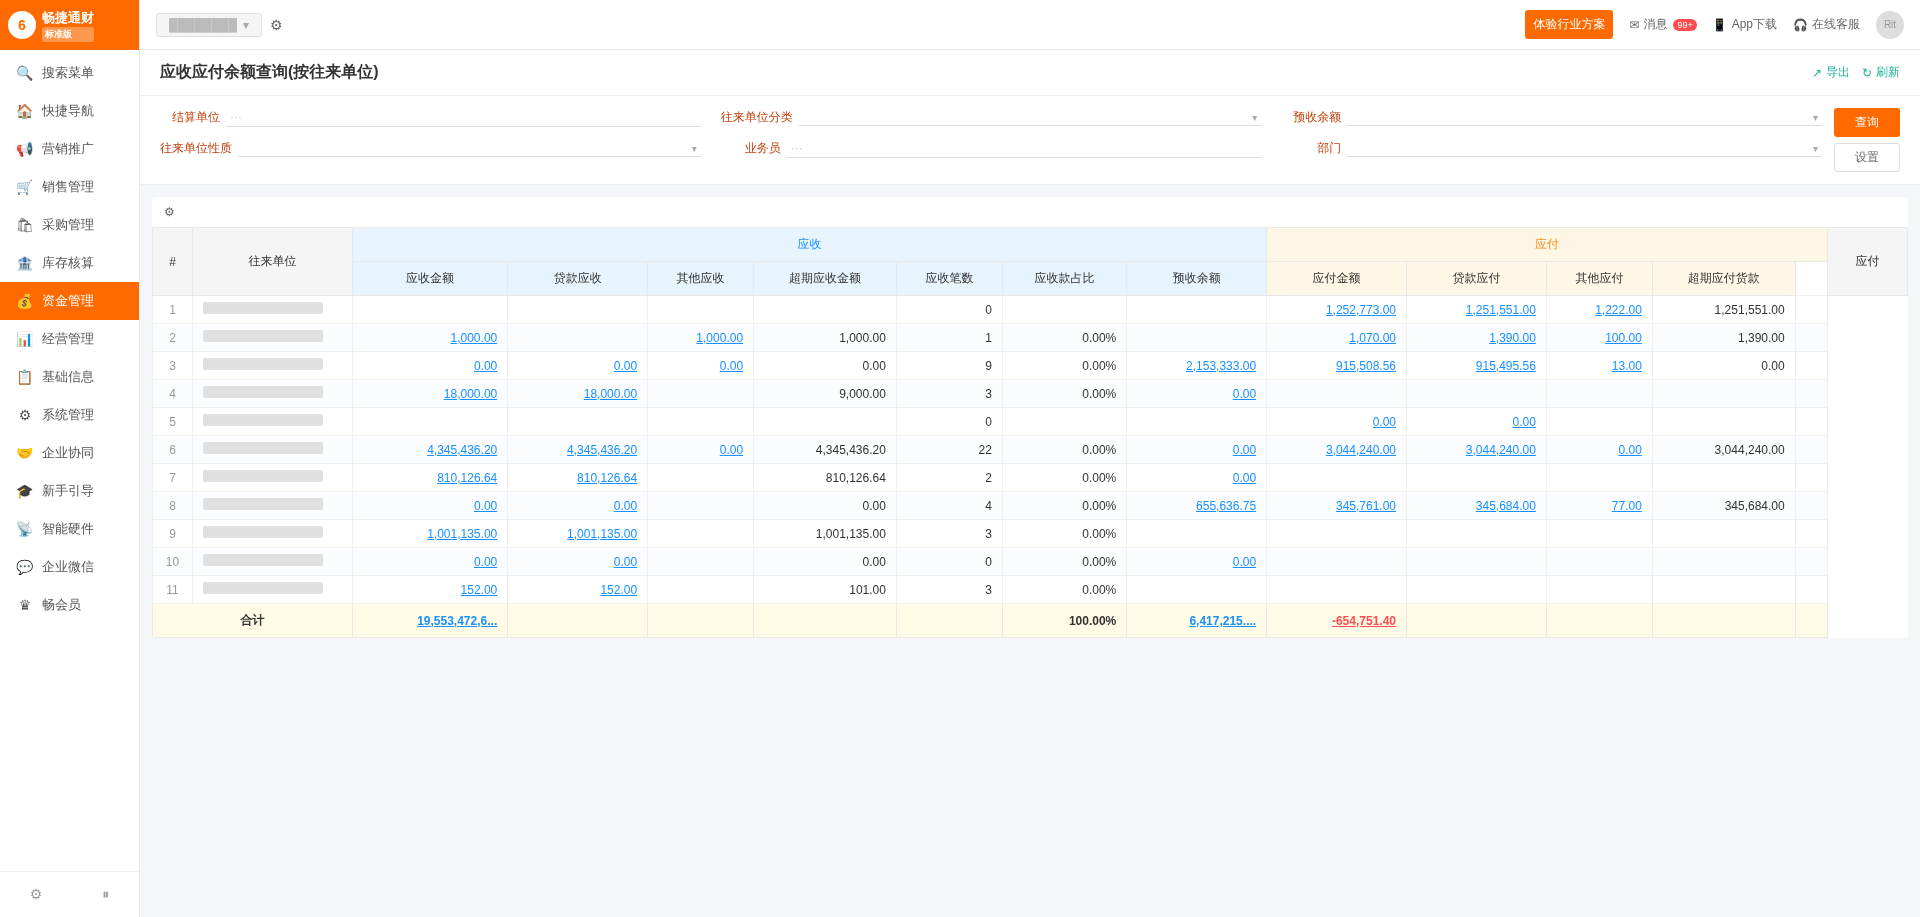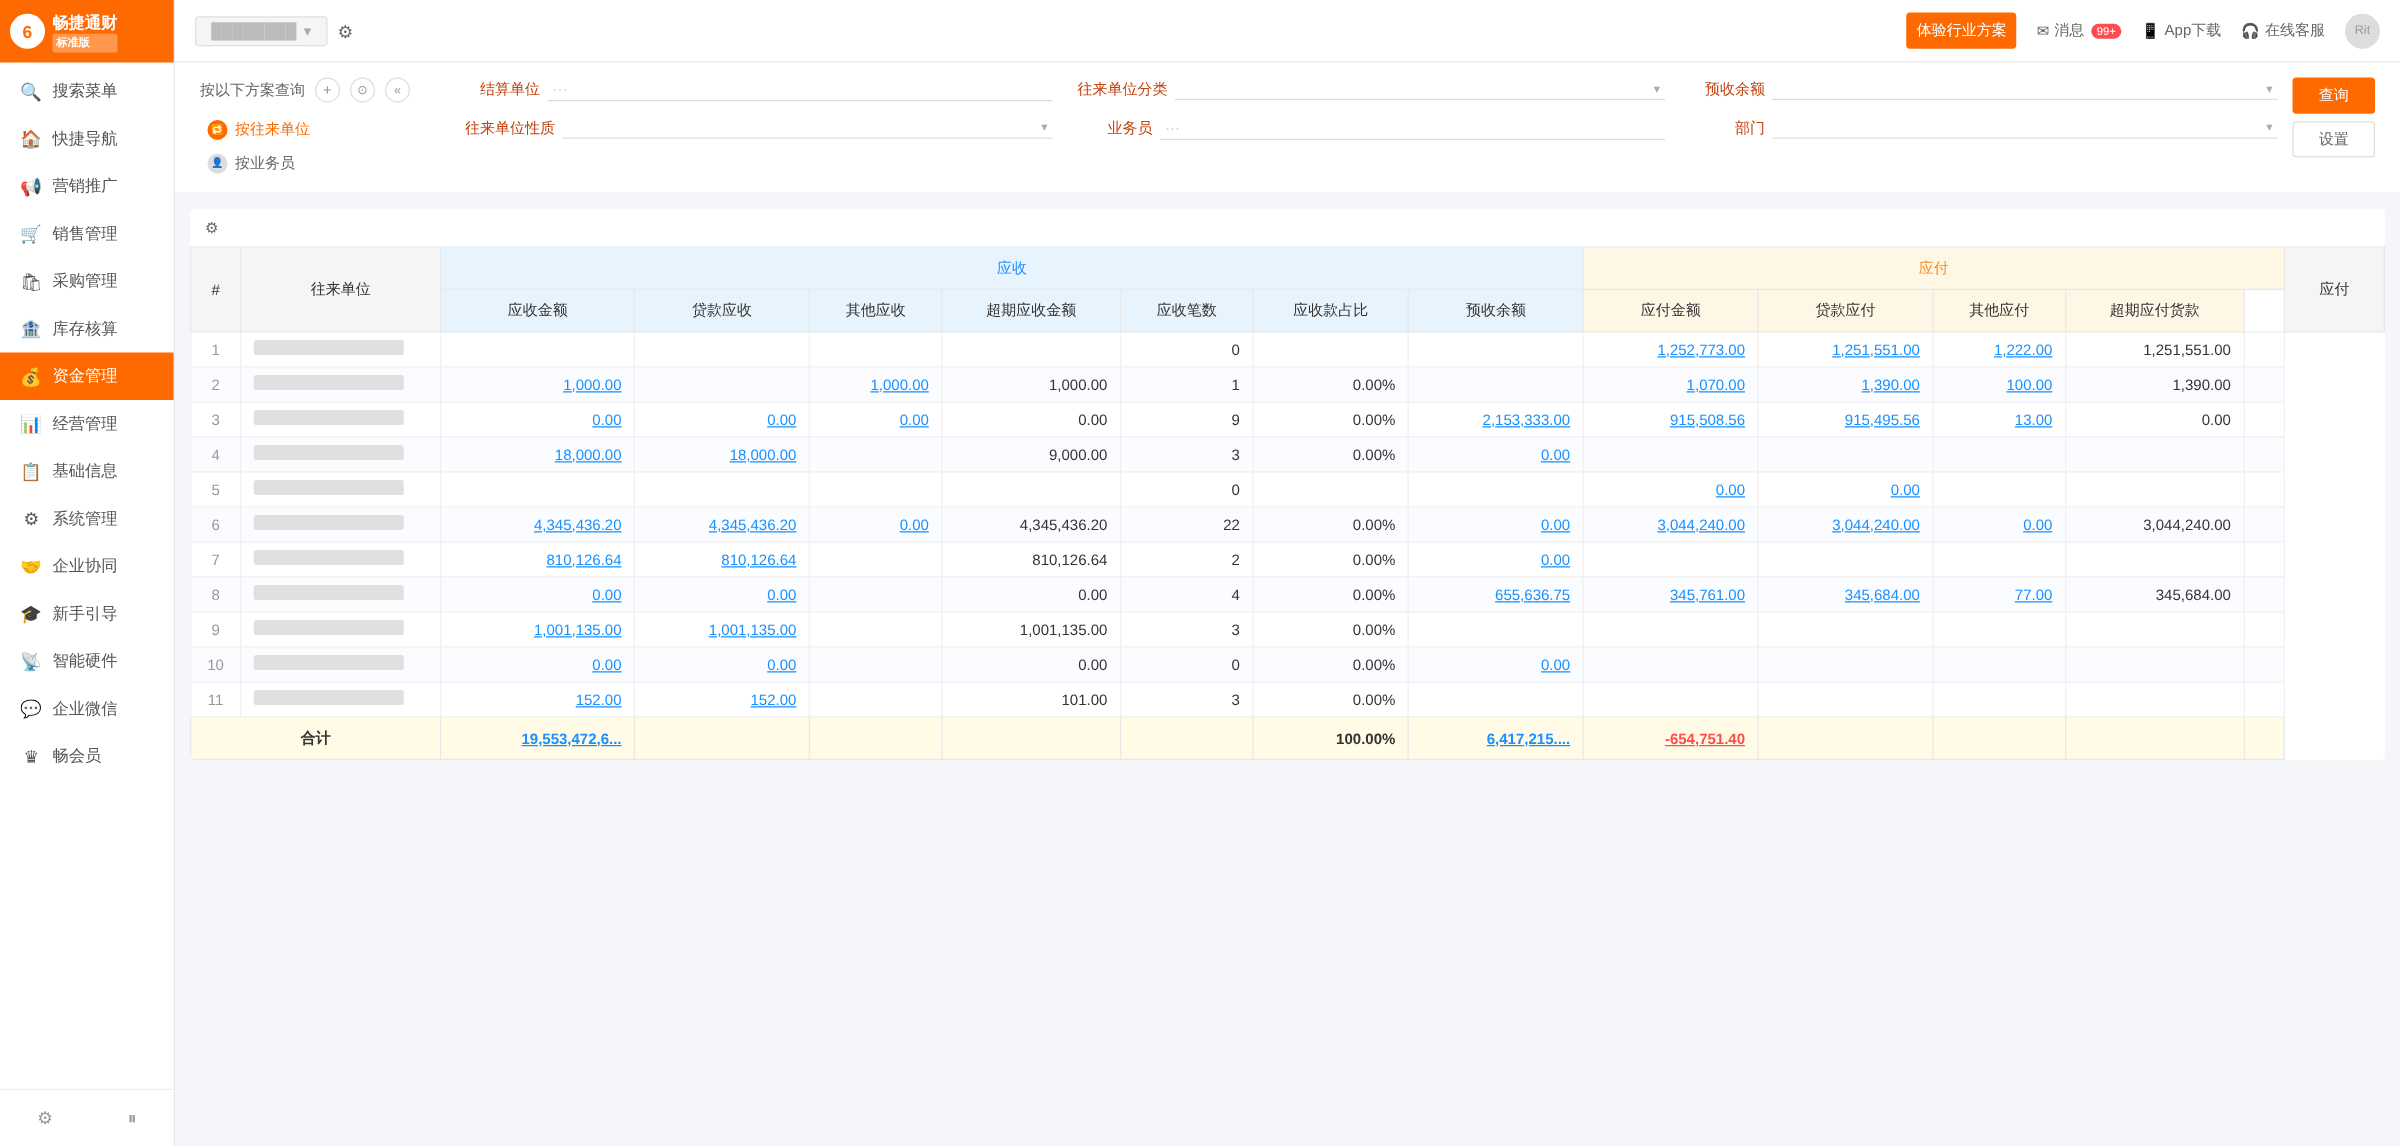--- a/index.html
+++ b/index.html
@@ -194,44 +194,37 @@
         </div>
         <div class="user-avatar" style="background:#ddd; display:flex; align-items:center; justify-content:center; font-size:10px; color:#999;">
           <span>Rit</span>
         </div>
       </div>
     </div>
 
 
     <div class="page-content">
 
+      <div class="page-header">
+        <span class="page-title">应收应付余额查询(按往来单位)</span>
+        <div class="page-header-actions">
+          <div class="header-action-btn">
+            <span>↗</span>
+            <span>导出</span>
+          </div>
+          <div class="header-action-btn">
+            <span>↻</span>
+            <span>刷新</span>
+          </div>
+        </div>
+      </div>
 
       <div class="query-section">
         <div style="display:flex; align-items:flex-start; gap:12px; position:relative;">
 
-          <div style="display:flex; flex-direction:column; gap:4px; min-width:200px;">
-            <div style="display:flex; align-items:center; gap:8px; margin-bottom:6px;">
-              <span style="color:#666; font-size:12px;">按以下方案查询</span>
-              <div class="query-add-btn">+</div>
-              <div class="query-add-btn" style="font-size:10px;">⊙</div>
-              <div class="query-add-btn" style="font-size:10px;">«</div>
-            </div>
-            <div class="query-method-item active">
-              <div class="query-method-icon">
-                <span style="color:#fff; font-size:8px;">🔁</span>
-              </div>
-              <span>按往来单位</span>
-            </div>
-            <div class="query-method-item">
-              <div style="width:16px; height:16px; border-radius:50%; background:#ddd; display:flex; align-items:center; justify-content:center;">
-                <span style="font-size:8px; color:#999;">👤</span>
-              </div>
-              <span>按业务员</span>
-            </div>
-          </div>
 
           <div style="flex:1; display:grid; grid-template-columns: repeat(3, 1fr); gap: 12px 20px; align-content:start;">
 
             <div class="field-row">
               <span class="field-label">结算单位</span>
               <div class="field-control" style="flex:1; display:flex; align-items:center; border-bottom:1px solid #ddd; padding:2px 4px; gap:4px;">
                 <span style="flex:1; color:#ccc;">···</span>
               </div>
             </div>
             <div class="field-row">

